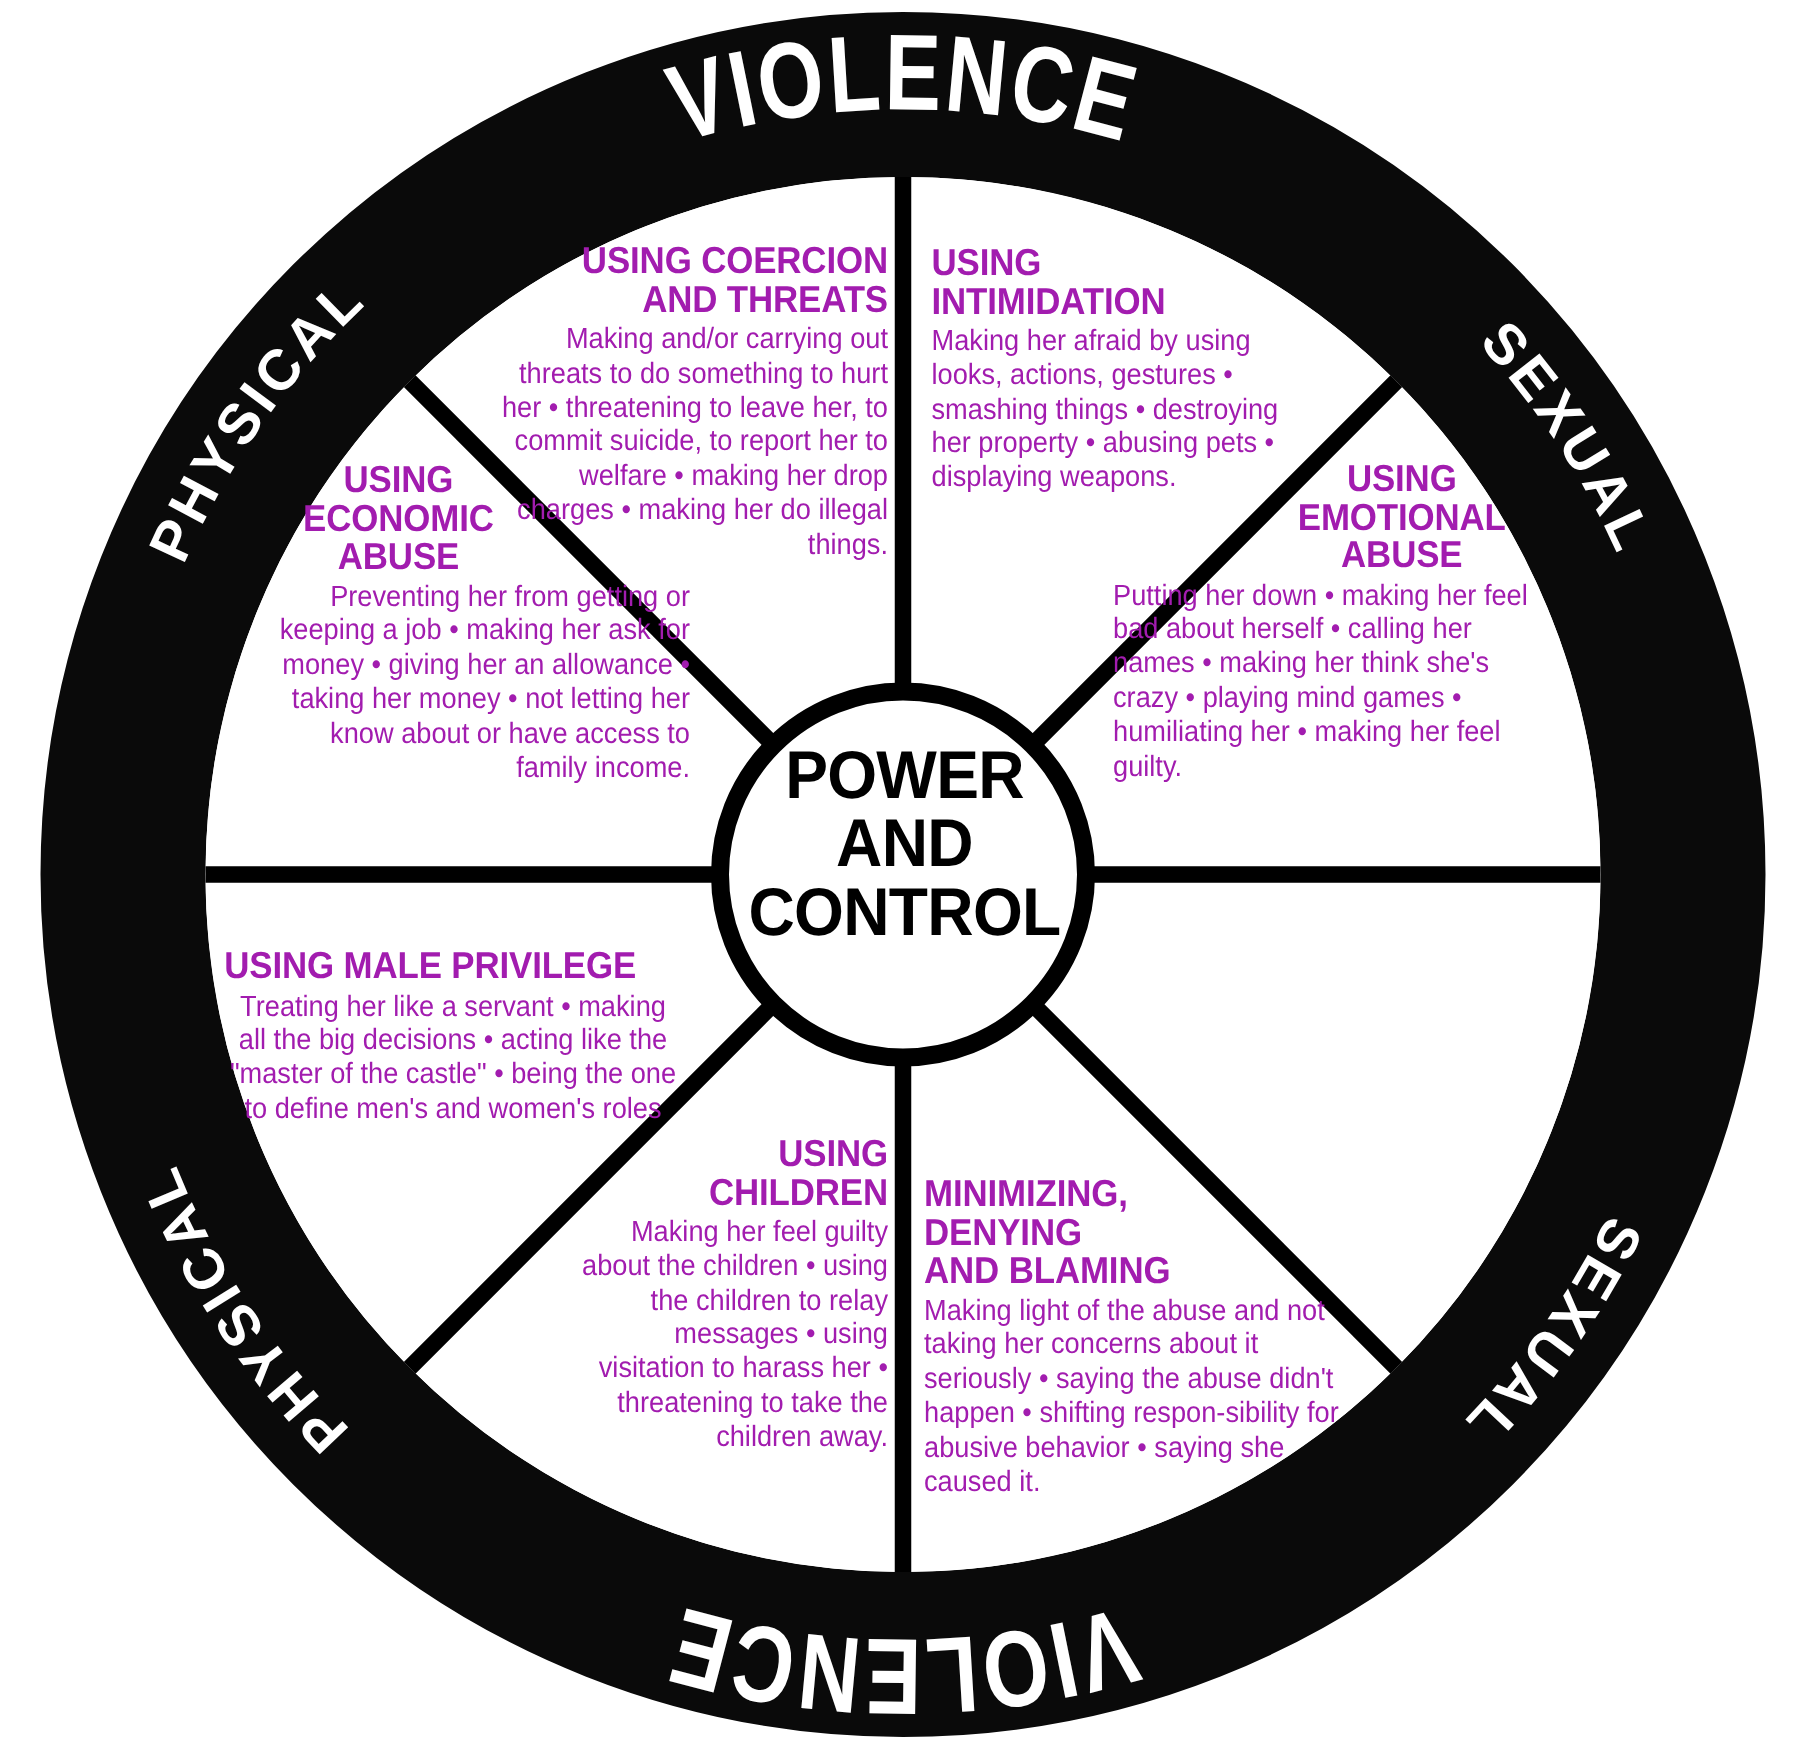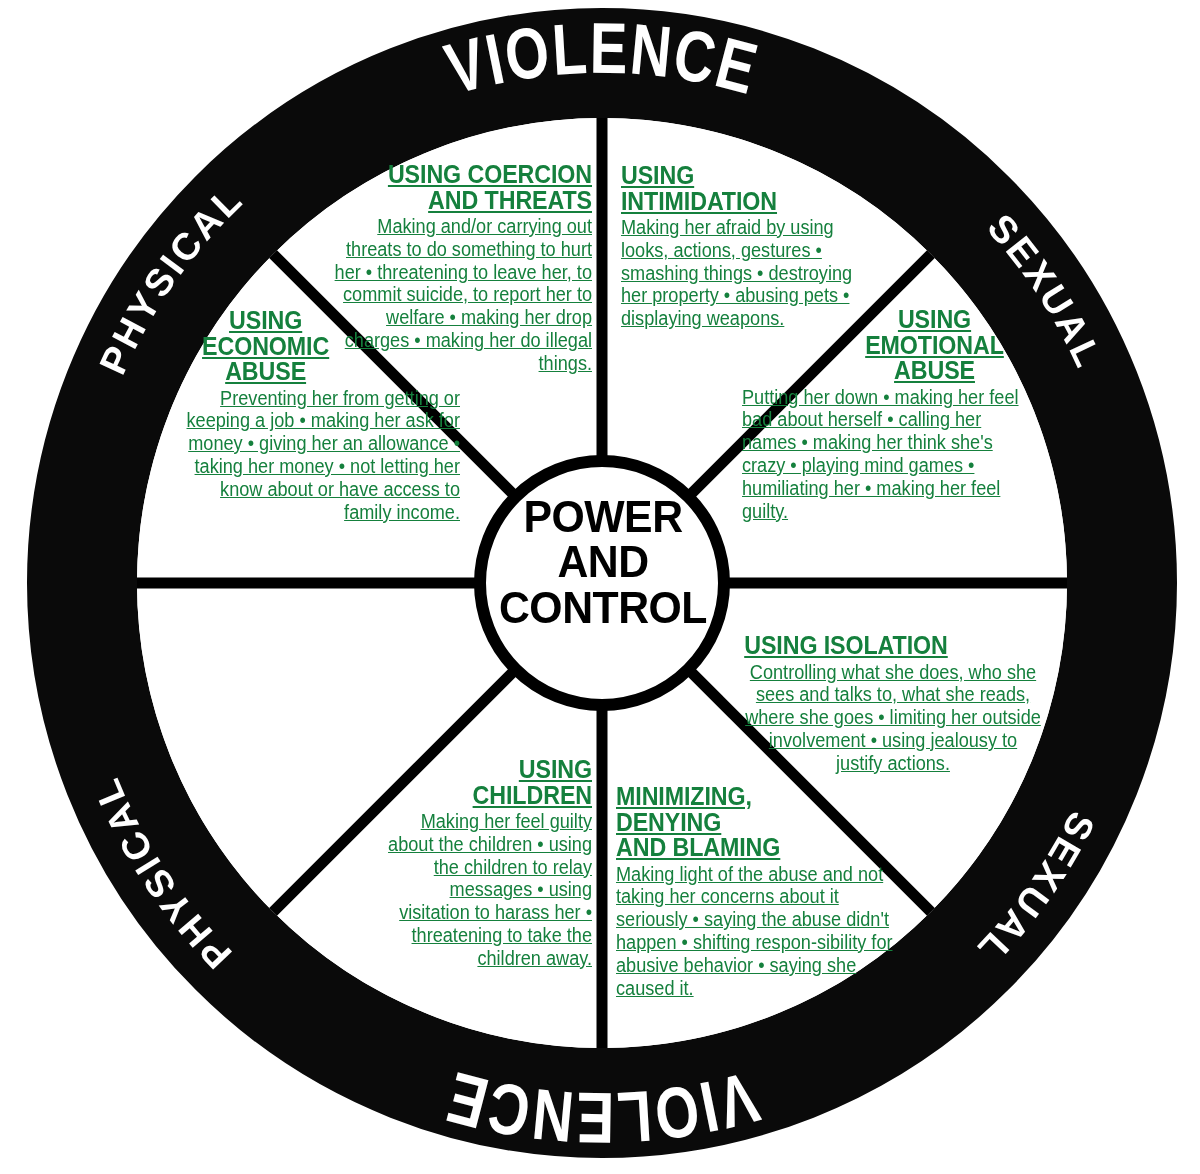--- a/index.html
+++ b/index.html
@@ -34,24 +34,23 @@
     position: absolute;
     left: 0;
     top: 0;
     width: 1200px;
     height: 1174px;
     pointer-events: none;
   }
 
   .sector {
     position: absolute;
-    color: #15803d;
+    color: #a21caf;
     line-height: 1.12;
     pointer-events: auto;
-    text-decoration: underline;
   }
   .sector .hd {
     font-weight: bold;
     font-size: 25px;
     letter-spacing: -0.1px;
     line-height: 1.02;
     margin-bottom: 2px;
     text-transform: uppercase;
     transform: scaleX(0.93);
   }
@@ -194,27 +193,27 @@
 
     <div class="sector al" id="sec-emotional">
       <div class="hd">
           <div>USING</div>
           <div>EMOTIONAL</div>
           <div>ABUSE</div>
         </div>
       <div class="bd">Putting her down • making her feel bad about herself • calling her names • making her think she's crazy • playing mind games • humiliating her • making her feel guilty.</div>
     </div>
 
-
-    <div class="sector ac" id="sec-isolation">
-      <div class="hd">
-          <div>USING ISOLATION</div>
-        </div>
-      <div class="bd">Controlling what she does, who she sees and talks to, what she reads, where she goes • limiting her outside involvement • using jealousy to justify actions.</div>
-    </div>
+    <div class="sector ac" id="sec-male">
+      <div class="hd">
+          <div>USING MALE PRIVILEGE</div>
+        </div>
+      <div class="bd">Treating her like a servant • making all the big decisions • acting like the "master of the castle"  • being the one to define men's and women's roles</div>
+    </div>
+
 
     <div class="sector ar" id="sec-children">
       <div class="hd">
           <div>USING</div>
           <div>CHILDREN</div>
         </div>
       <div class="bd">Making her feel guilty about the children • using the children to relay messages • using visitation to harass her • threatening to take the children away.</div>
     </div>
 
     <div class="sector al" id="sec-minimizing">

